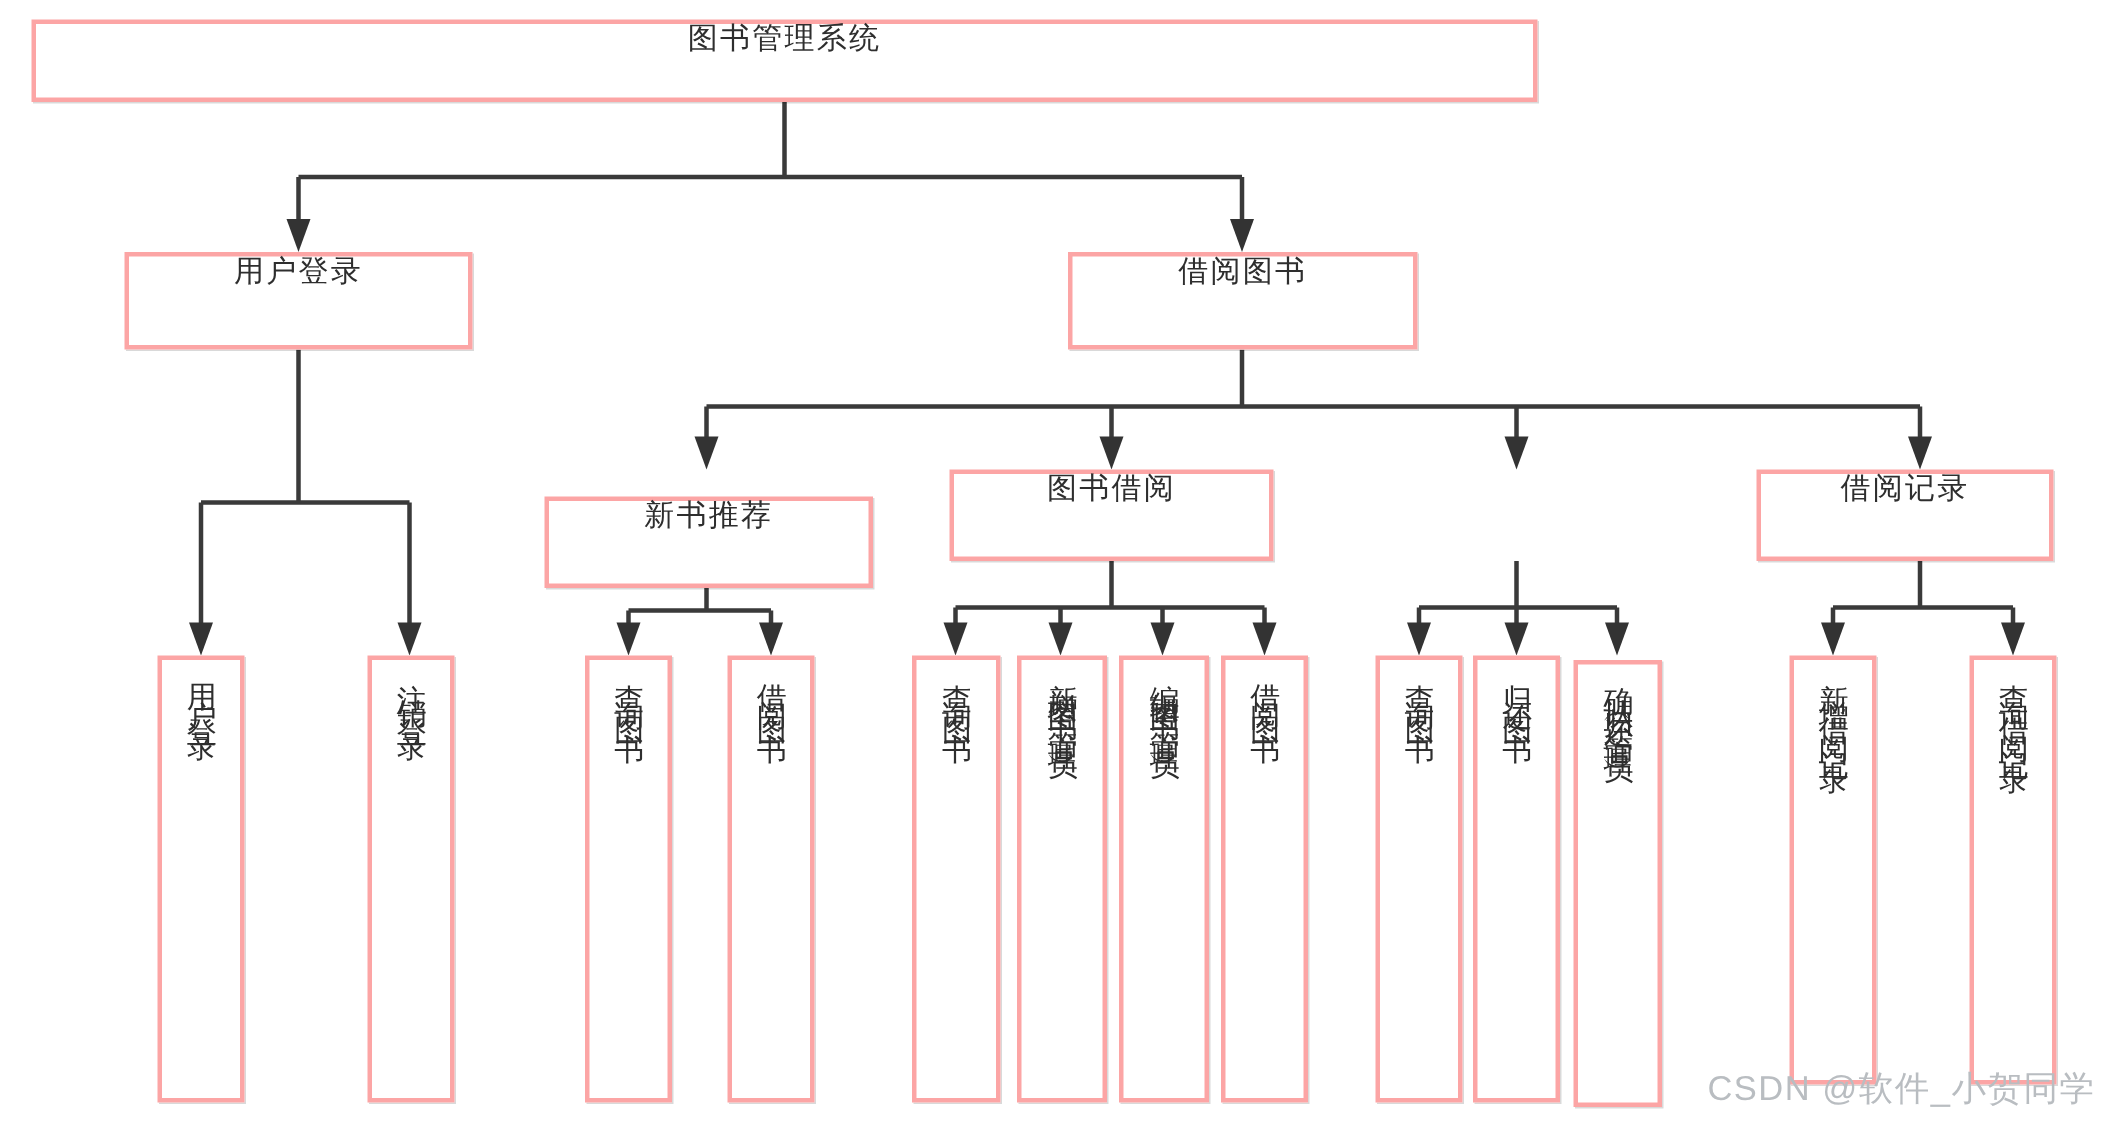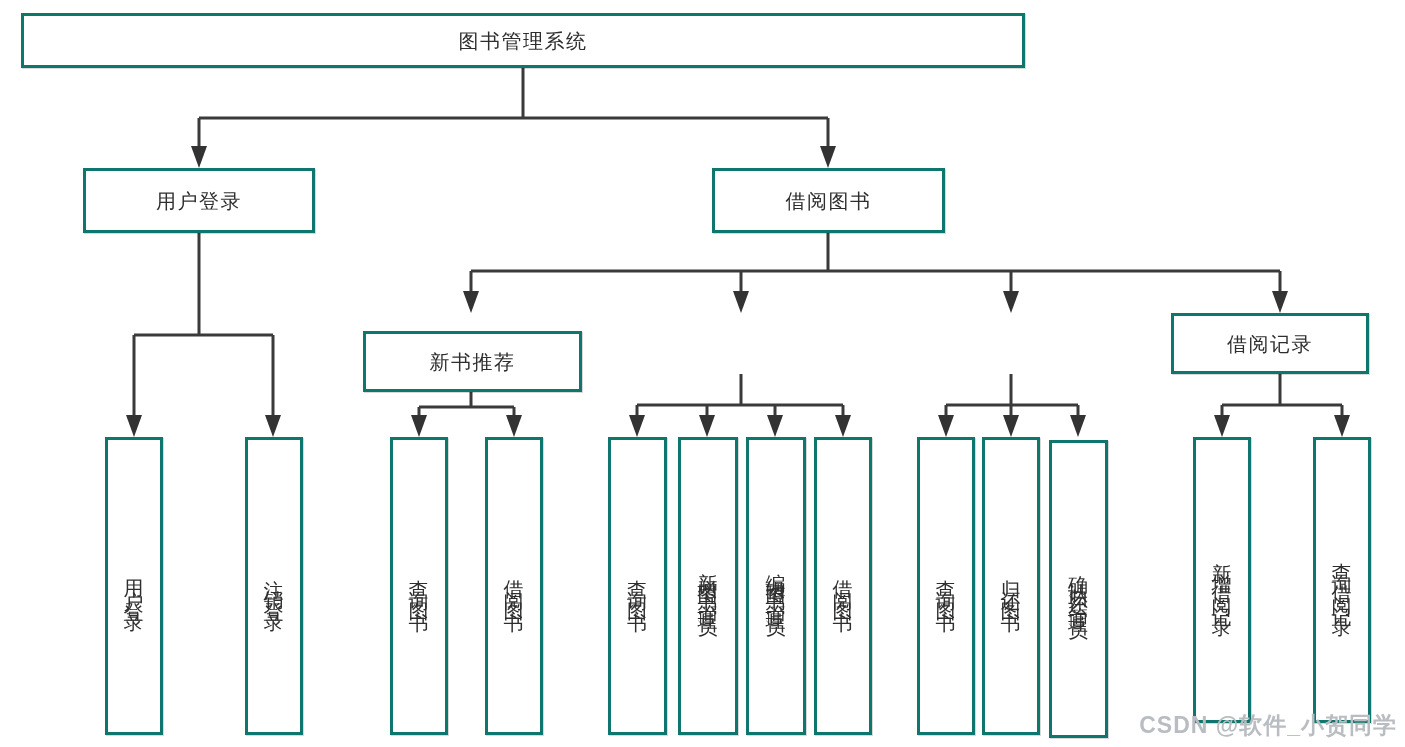--- a/index.html
+++ b/index.html
@@ -3,35 +3,35 @@
 <meta charset="utf-8">
 <style>
   html,body{margin:0;padding:0;background:#ffffff;}
   body{font-family:"Liberation Sans","DejaVu Sans",sans-serif;}
   .canvas{
     position:relative;width:1405px;height:747px;background:#ffffff;overflow:hidden;
   }
   .wires{position:absolute;left:0;top:0;width:1405px;height:747px;}
   .node{
     position:absolute;box-sizing:border-box;background:#ffffff;
-    border:3px solid #0f766e;color:#2e2e2e;
-    display:flex;align-items:center;justify-content:center;
+    border:3px solid #fca5a5;color:#2e2e2e;
+    display:flex;align-items:flex-start;justify-content:center;
     box-shadow:1px 1px 0 rgba(0,0,0,0.15);
   }
   .h-node span{
     font-size:20px;letter-spacing:1.5px;white-space:nowrap;line-height:1;
   }
   .v-node span{
     writing-mode:vertical-rl;text-orientation:mixed;
     font-size:20px;letter-spacing:0.55em;line-height:1;white-space:nowrap;
   }
   .v-node.dense span{letter-spacing:0.32em;}
   .watermark{
     position:absolute;right:8px;bottom:6px;z-index:5;
-    color:#b9bdc1;font-size:23px;letter-spacing:1px;white-space:nowrap;font-weight:bold;
+    color:#b9bdc1;font-size:23px;letter-spacing:1px;white-space:nowrap;
   }
 </style>
 </head>
 <body>
 
 <div class="canvas">
 
   <svg class="wires" viewBox="0 0 1405 747">
     <g fill="none" stroke="#3a3a3a" stroke-width="3">
       <path d="M523 68V118 M199 118H828 M199 118V147 M828 118V147"></path>
@@ -72,20 +72,23 @@
   <div class="node h-node" style="left:83px;top:168px;width:232px;height:65px">
     <span>用户登录</span>
   </div>
   <div class="node h-node" style="left:712px;top:168px;width:233px;height:65px">
     <span>借阅图书</span>
   </div>
 
   <div class="node h-node" style="left:363px;top:331px;width:219px;height:61px">
     <span>新书推荐</span>
   </div>
+  <div class="node h-node" style="left:633px;top:313px;width:216px;height:61px">
+    <span>图书借阅</span>
+  </div>
   <div class="node h-node" style="left:1171px;top:313px;width:198px;height:61px">
     <span>借阅记录</span>
   </div>
 
   <div class="node v-node" style="left:105px;top:437px;width:58px;height:298px">
     <span>用户登录</span>
   </div>
   <div class="node v-node" style="left:245px;top:437px;width:58px;height:298px">
     <span>注销登录</span>
   </div>

